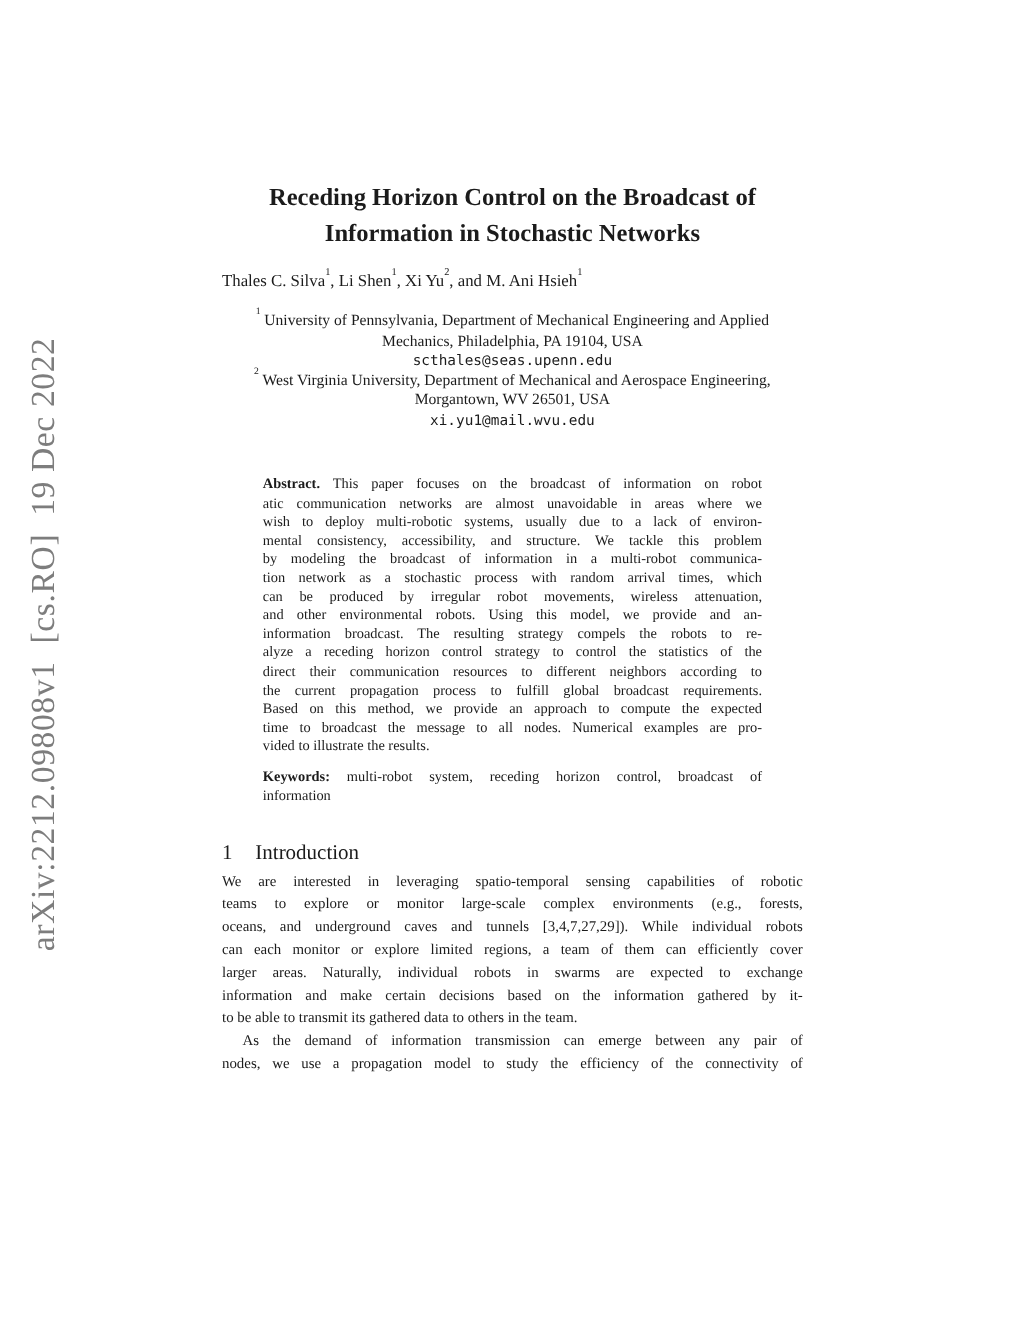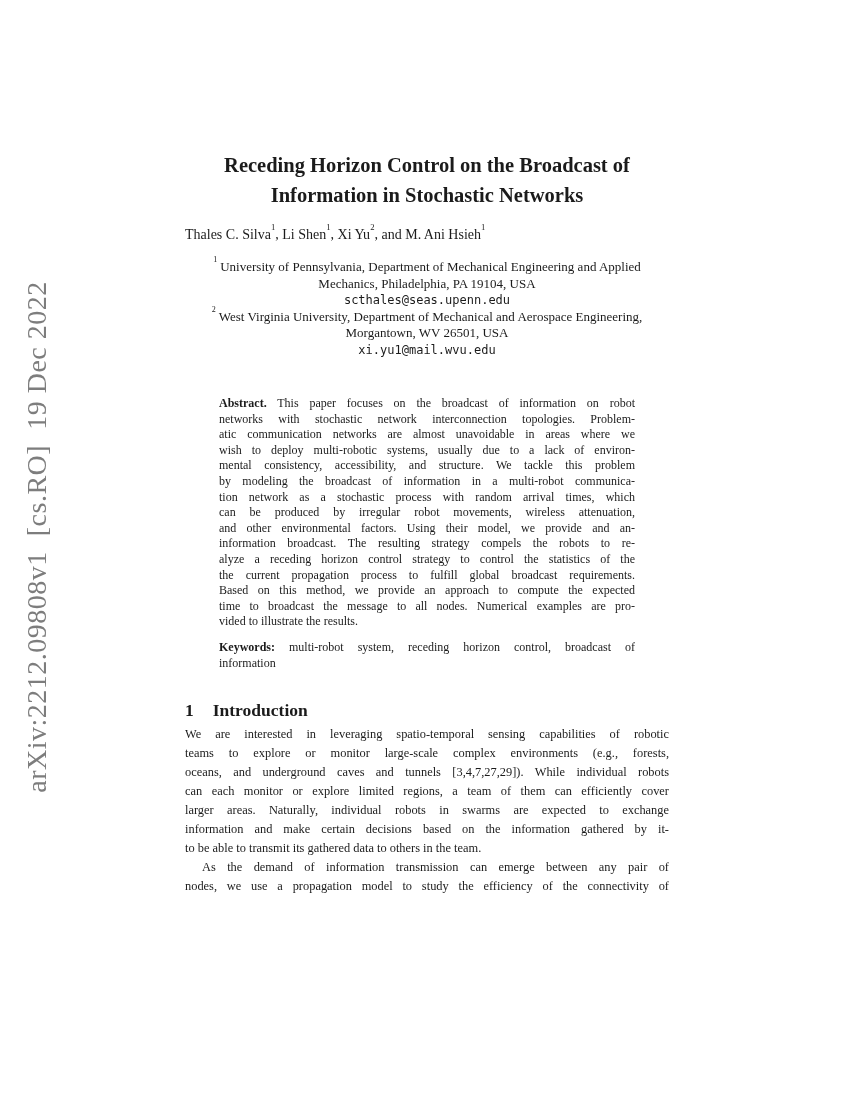--- a/index.html
+++ b/index.html
@@ -44,21 +44,21 @@
   .keywords {
     margin: 10px auto 0;
     width: 416px;
     font-size: 12px;
     line-height: 15.6px;
   }
   .bold { font-weight: bold; }
   .tline { text-align: justify; text-align-last: justify; }
   .soft-end > .tline:last-child { text-align-last: left; }
   .indent-first > .tline:first-child { text-indent: 17px; }
-  .section-heading { margin-top: 28px; font-size: 17.5px; font-weight: bold; line-height: 22px; }
+  .section-heading { margin-top: 28px; font-size: 17.5px; font-weight: normal; line-height: 22px; }
   .section-num { margin-right: 19px; }
   .para { margin-top: 4px; font-size: 12.4px; line-height: 19px; }
   .para.follow { margin-top: 0; }
 </style>
 </head>
 <body>
 
 <div class="page">
 
   <div class="watermark">arXiv:2212.09808v1  [cs.RO]  19 Dec 2022</div>
@@ -76,30 +76,30 @@
       <div><sup class="mark">1</sup><span class="affil-text">University of Pennsylvania, Department of Mechanical Engineering and Applied</span></div>
       <div>Mechanics, Philadelphia, PA 19104, USA</div>
       <div class="affil-email">scthales@seas.upenn.edu</div>
       <div><sup class="mark">2</sup><span class="affil-text">West Virginia University, Department of Mechanical and Aerospace Engineering,</span></div>
       <div>Morgantown, WV 26501, USA</div>
       <div class="affil-email">xi.yu1@mail.wvu.edu</div>
     </div>
 
     <div class="abstract soft-end">
       <div class="tline"><span class="bold">Abstract.</span> <span>This paper focuses on the broadcast of information on robot</span></div>
-    <div class="tline">networks with stochastic network interconnection topologies. Problem-</div>
         <div class="tline">atic communication networks are almost unavoidable in areas where we</div>
         <div class="tline">wish to deploy multi-robotic systems, usually due to a lack of environ-</div>
         <div class="tline">mental consistency, accessibility, and structure. We tackle this problem</div>
         <div class="tline">by modeling the broadcast of information in a multi-robot communica-</div>
         <div class="tline">tion network as a stochastic process with random arrival times, which</div>
         <div class="tline">can be produced by irregular robot movements, wireless attenuation,</div>
-        <div class="tline">and other environmental factors. Using their model, we provide and an-</div>
+        <div class="tline">and other environmental robots. Using this model, we provide and an-</div>
         <div class="tline">information broadcast. The resulting strategy compels the robots to re-</div>
         <div class="tline">alyze a receding horizon control strategy to control the statistics of the</div>
+        <div class="tline">direct their communication resources to different neighbors according to</div>
         <div class="tline">the current propagation process to fulfill global broadcast requirements.</div>
         <div class="tline">Based on this method, we provide an approach to compute the expected</div>
         <div class="tline">time to broadcast the message to all nodes. Numerical examples are pro-</div>
         <div class="tline">vided to illustrate the results.</div>
       </div>
 
     <div class="keywords soft-end">
       <div class="tline"><span class="bold">Keywords:</span> <span>multi-robot system, receding horizon control, broadcast of</span></div>
       <div class="tline">information</div>
     </div>

